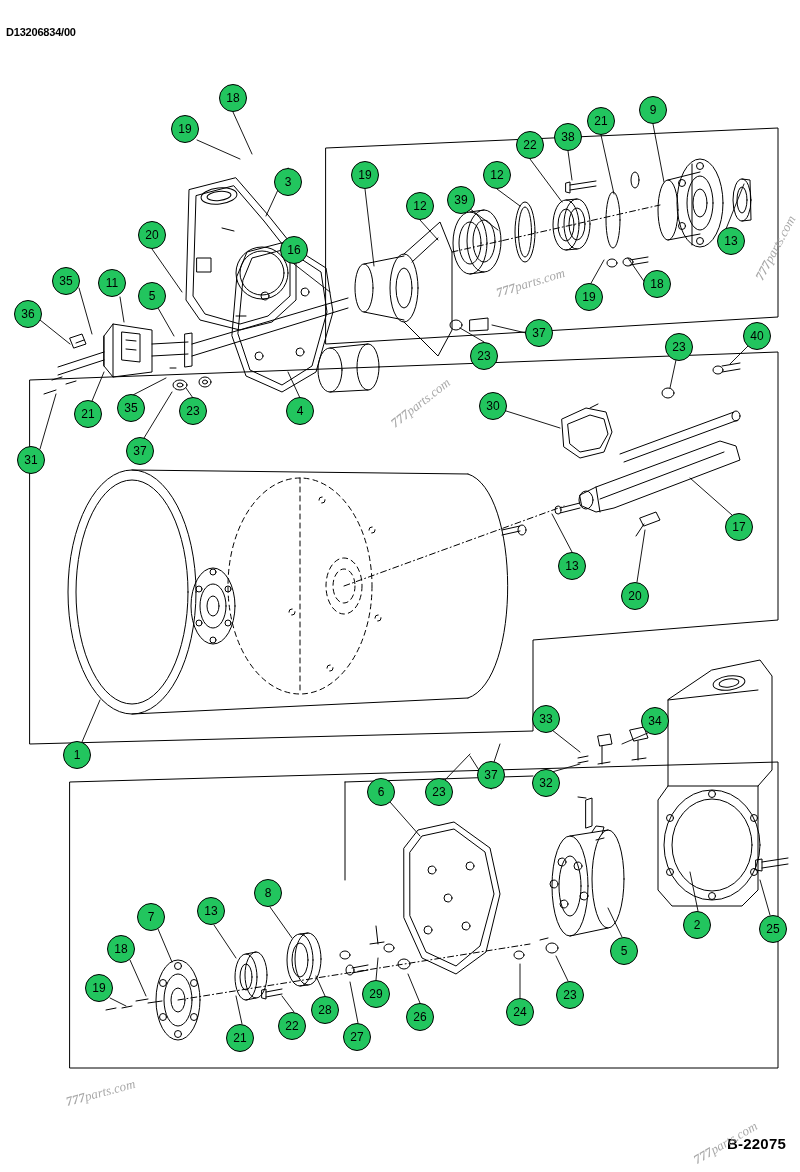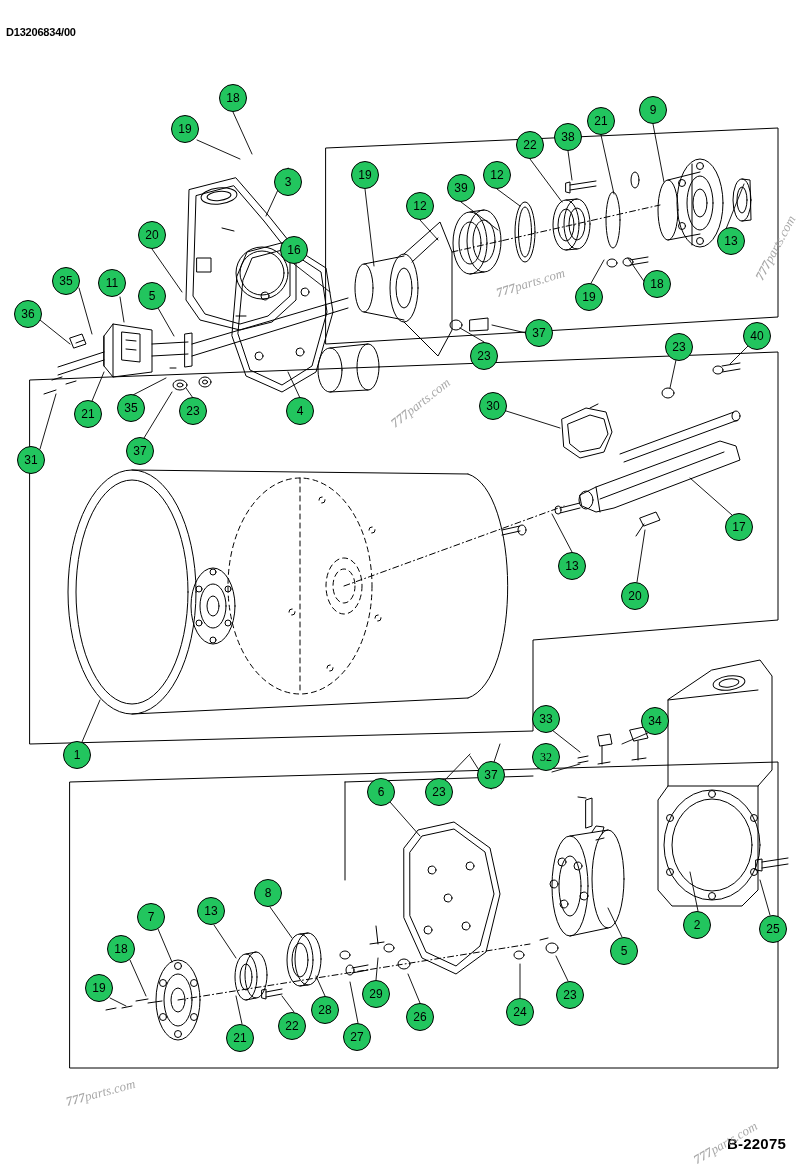--- a/index.html
+++ b/index.html
@@ -441,21 +441,21 @@
 
 <div id="balloon-layer">
     <div class="balloon" style="left: 233px; top: 98px;">18</div>
     <div class="balloon" style="left: 185px; top: 129px;">19</div>
     <div class="balloon" style="left: 653px; top: 110px;">9</div>
     <div class="balloon" style="left: 601px; top: 121px;">21</div>
     <div class="balloon" style="left: 568px; top: 137px;">38</div>
     <div class="balloon" style="left: 530px; top: 145px;">22</div>
     <div class="balloon" style="left: 288px; top: 182px;">3</div>
     <div class="balloon" style="left: 365px; top: 175px;">19</div>
-    <div class="balloon" style="left: 461px; top: 188px;">39</div>
+    <div class="balloon" style="left: 461px; top: 200px;">39</div>
     <div class="balloon" style="left: 497px; top: 175px;">12</div>
     <div class="balloon" style="left: 420px; top: 206px;">12</div>
     <div class="balloon" style="left: 731px; top: 241px;">13</div>
     <div class="balloon" style="left: 152px; top: 235px;">20</div>
     <div class="balloon" style="left: 294px; top: 250px;">16</div>
     <div class="balloon" style="left: 66px; top: 281px;">35</div>
     <div class="balloon" style="left: 112px; top: 283px;">11</div>
     <div class="balloon" style="left: 152px; top: 296px;">5</div>
     <div class="balloon" style="left: 28px; top: 314px;">36</div>
     <div class="balloon" style="left: 589px; top: 297px;">19</div>
@@ -470,21 +470,21 @@
     <div class="balloon" style="left: 140px; top: 451px;">37</div>
     <div class="balloon" style="left: 31px; top: 460px;">31</div>
     <div class="balloon" style="left: 300px; top: 411px;">4</div>
     <div class="balloon" style="left: 493px; top: 406px;">30</div>
     <div class="balloon" style="left: 739px; top: 527px;">17</div>
     <div class="balloon" style="left: 572px; top: 566px;">13</div>
     <div class="balloon" style="left: 635px; top: 596px;">20</div>
     <div class="balloon" style="left: 77px; top: 755px;">1</div>
     <div class="balloon" style="left: 546px; top: 719px;">33</div>
     <div class="balloon" style="left: 655px; top: 721px;">34</div>
-    <div class="balloon" style="left: 546px; top: 757px; font-family: Liberation Serif, serif;">32</div>
+    <div class="balloon" style="left: 546px; top: 783px;">32</div>
     <div class="balloon" style="left: 491px; top: 775px;">37</div>
     <div class="balloon" style="left: 439px; top: 792px;">23</div>
     <div class="balloon" style="left: 381px; top: 792px;">6</div>
     <div class="balloon" style="left: 697px; top: 925px;">2</div>
     <div class="balloon" style="left: 773px; top: 929px;">25</div>
     <div class="balloon" style="left: 624px; top: 951px;">5</div>
     <div class="balloon" style="left: 268px; top: 893px;">8</div>
     <div class="balloon" style="left: 211px; top: 911px;">13</div>
     <div class="balloon" style="left: 151px; top: 917px;">7</div>
     <div class="balloon" style="left: 121px; top: 949px;">18</div>

